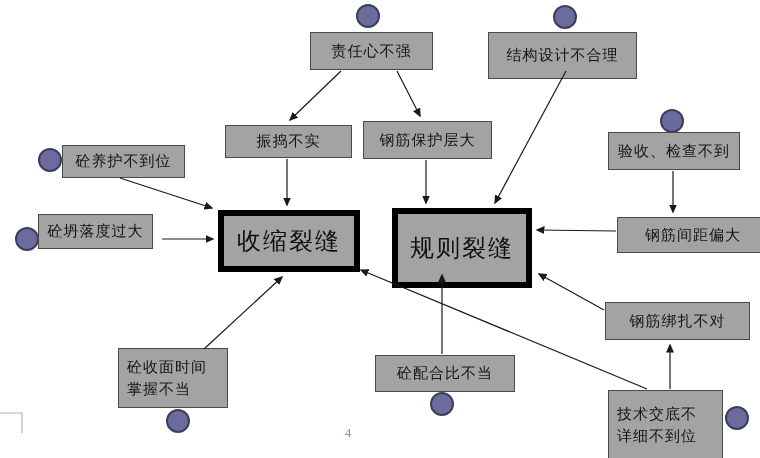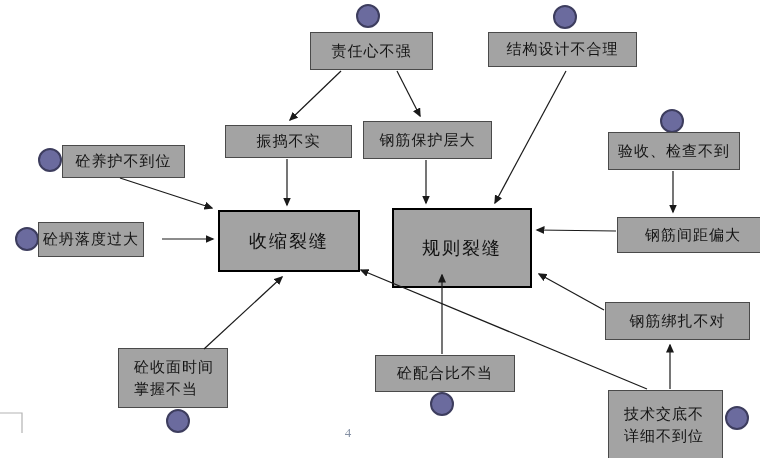--- a/index.html
+++ b/index.html
@@ -7,24 +7,24 @@
     position:relative;width:760px;height:458px;background:#ffffff;
     font-family:"Liberation Serif","DejaVu Serif",serif;overflow:hidden;
   }
   .node{
     position:absolute;background:#a3a3a3;border:1px solid #4a4a4a;
     display:flex;align-items:center;justify-content:center;
     font-size:15px;color:#141414;letter-spacing:1px;
     box-sizing:border-box;z-index:2;line-height:1.35;
   }
   .node.big{
-    border:2px solid #000000;font-size:18px;letter-spacing:2px;color:#101010;text-align:right;
+    border:6px solid #000000;font-size:24px;letter-spacing:2px;color:#101010;text-align:right;
   }
   .node.two-line{
-    justify-content:flex-start;text-align:left;padding-left:15px;
+    justify-content:flex-start;text-align:left;padding-left:8px;
     white-space:pre-line;line-height:1.5;
   }
   .circle{
     position:absolute;width:24px;height:24px;border-radius:50%;
     background:#6b6b9e;border:2px solid #3d3d5e;box-sizing:border-box;z-index:1;
   }
   svg.layer{position:absolute;left:0;top:0;z-index:3;pointer-events:none;}
   .page-num{
     position:absolute;left:336px;top:425px;width:24px;text-align:center;
     font-size:13px;color:#8691a5;z-index:2;
@@ -39,31 +39,31 @@
   <div class="circle" style="left:553px;top:5px"></div>
   <div class="circle" style="left:660px;top:109px"></div>
   <div class="circle" style="left:38px;top:148px"></div>
   <div class="circle" style="left:15px;top:227px"></div>
   <div class="circle" style="left:166px;top:409px"></div>
   <div class="circle" style="left:430px;top:392px"></div>
   <div class="circle" style="left:725px;top:406px"></div>
 
   <div class="node" style="left:310px;top:32px;width:123px;height:38px">责任心不强</div>
 
-  <div class="node" style="left:488px;top:32px;width:149px;height:35px">结构设计不合理</div>
+  <div class="node" style="left:488px;top:32px;width:149px;height:47px">结构设计不合理</div>
 
   <div class="node" style="left:225px;top:125px;width:127px;height:33px">振捣不实</div>
 
   <div class="node" style="left:363px;top:121px;width:129px;height:38px">钢筋保护层大</div>
 
   <div class="node" style="left:608px;top:132px;width:132px;height:38px">验收、检查不到</div>
 
   <div class="node" style="left:62px;top:145px;width:123px;height:33px">砼养护不到位</div>
 
-  <div class="node" style="left:38px;top:222px;width:106px;height:35px">砼坍落度过大</div>
+  <div class="node" style="left:38px;top:214px;width:115px;height:35px">砼坍落度过大</div>
 
   <div class="node big" style="left:218px;top:210px;width:142px;height:62px">收缩裂缝</div>
 
   <div class="node big" style="left:392px;top:208px;width:140px;height:80px">规则裂缝</div>
 
   <div class="node" style="left:617px;top:217px;width:152px;height:36px">钢筋间距偏大</div>
 
   <div class="node" style="left:605px;top:302px;width:145px;height:38px">钢筋绑扎不对</div>
 
   <div class="node two-line" style="left:118px;top:348px;width:110px;height:60px">砼收面时间

